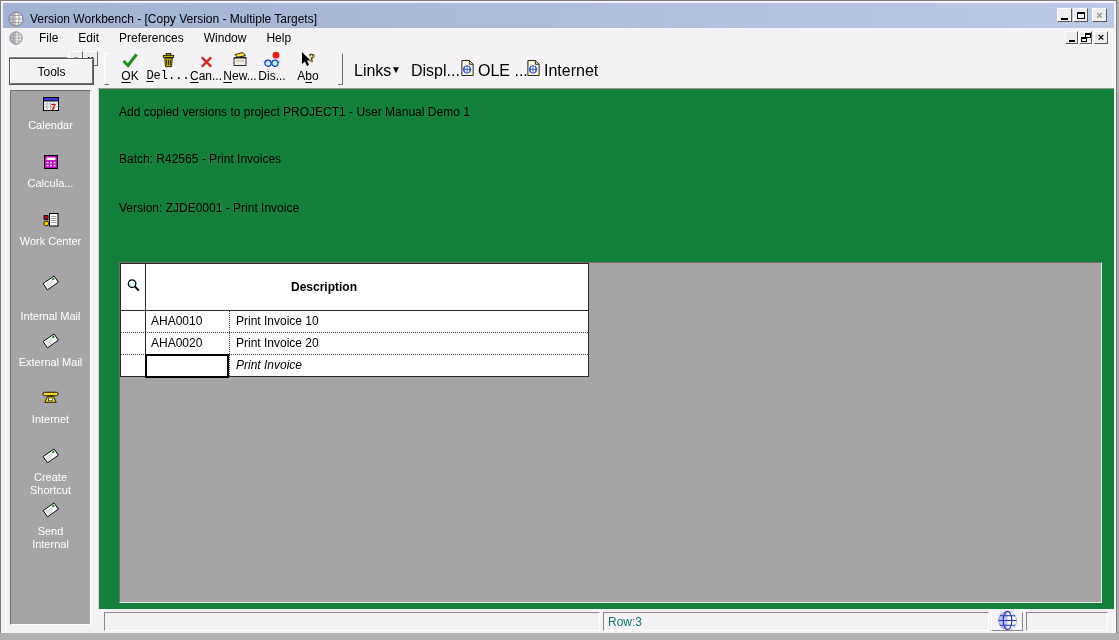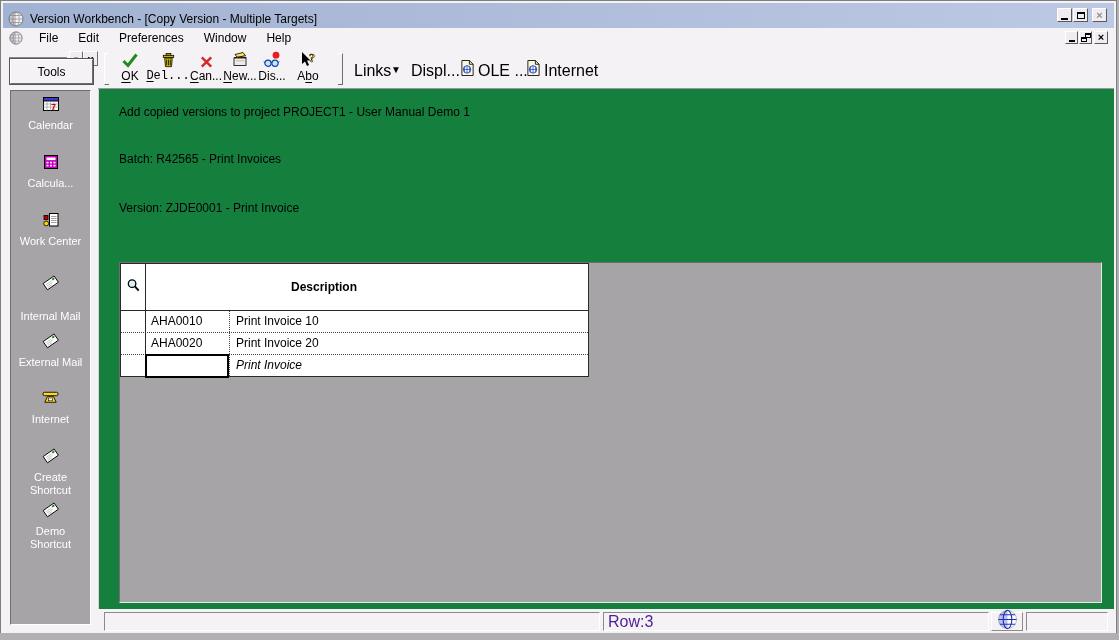--- a/index.html
+++ b/index.html
@@ -52,21 +52,21 @@
   .hcell{display:flex;align-items:center;justify-content:center;font-size:12px;font-weight:bold;color:#000;box-sizing:border-box;}
   .drow{display:flex;height:21px;background:#fff;border-bottom:1px dotted #444;}
   .drow:last-child{border-bottom:none;font-style:italic;}
   .c-sel{width:25px;border-right:1px solid #2a2a2a;box-sizing:border-box;display:flex;align-items:center;justify-content:center;}
   .c-name{width:84px;border-right:1px dotted #444;box-sizing:border-box;font-size:12px;line-height:20px;padding-left:5px;position:relative;}
   .hrow .c-name{border-right:1px solid #2a2a2a;}
   .c-desc{width:356px;box-sizing:border-box;font-size:12px;line-height:20px;padding-left:6px;}
   .edit-box{position:absolute;left:-1px;top:-1px;right:0px;bottom:-2px;background:#fff;border:2px solid #000;z-index:2;}
   
   #statusbar{left:97px;top:609px;width:1016px;height:24px;background:#f5f2f5;}
-  .sb-panel{position:absolute;top:2px;height:19px;background:#f5f2f5;border:1px solid;border-color:#8a8a8a #ffffff #ffffff #8a8a8a;box-sizing:border-box;font-size:16px;color:#4c1d95;display:flex;align-items:center;padding-left:4px;}
+  .sb-panel{position:absolute;top:2px;height:19px;background:#f5f2f5;border:1px solid;border-color:#8a8a8a #ffffff #ffffff #8a8a8a;box-sizing:border-box;font-size:12px;color:#0f766e;display:flex;align-items:center;padding-left:4px;}
   #frame-bottom{left:0;top:633px;width:1119px;height:7px;background:#b3b0b3;}
   u{text-underline-offset:2px;}
 </style>
 </head>
 <body>
 
 <div id="stage">
 <div id="window">
 
   <div id="titlebar" class="abs">
@@ -216,21 +216,21 @@
       </div>
 
       <div class="sb-item" style="top:409px;">
         <span><svg width="19" height="19" viewBox="0 0 20 20">
                 <g transform="rotate(-35 10 10)">
                   <rect x="3" y="6.5" width="14" height="8" fill="#fff" stroke="#000" stroke-width="0.9"></rect>
                   <path d="M5 9.2 h7 M5 11 h7 M5 12.7 h5" stroke="#aaa" stroke-width="0.7"></path>
                   <rect x="13.2" y="7.6" width="2.6" height="2" fill="#188918"></rect>
                 </g>
               </svg></span>
-        <span class="lbl">Demo Shortcut</span>
+        <span class="lbl">Send Internal</span>
       </div>
 
     </div>
   </div>
 
   <div id="toolbar" class="abs">
     <span class="grip" style="left:6px;"></span>
 
     <div class="tool-btn" style="left:14px;">
       <span class="ticon">

